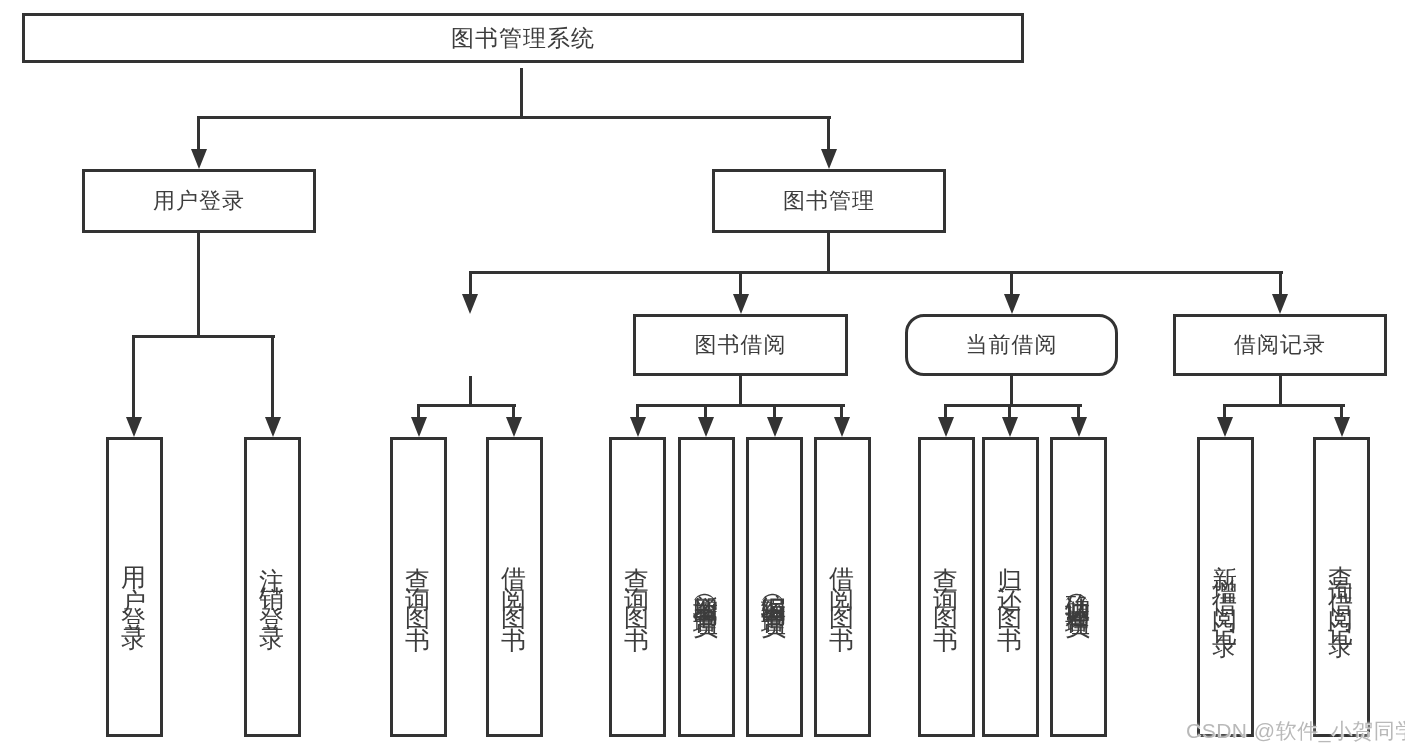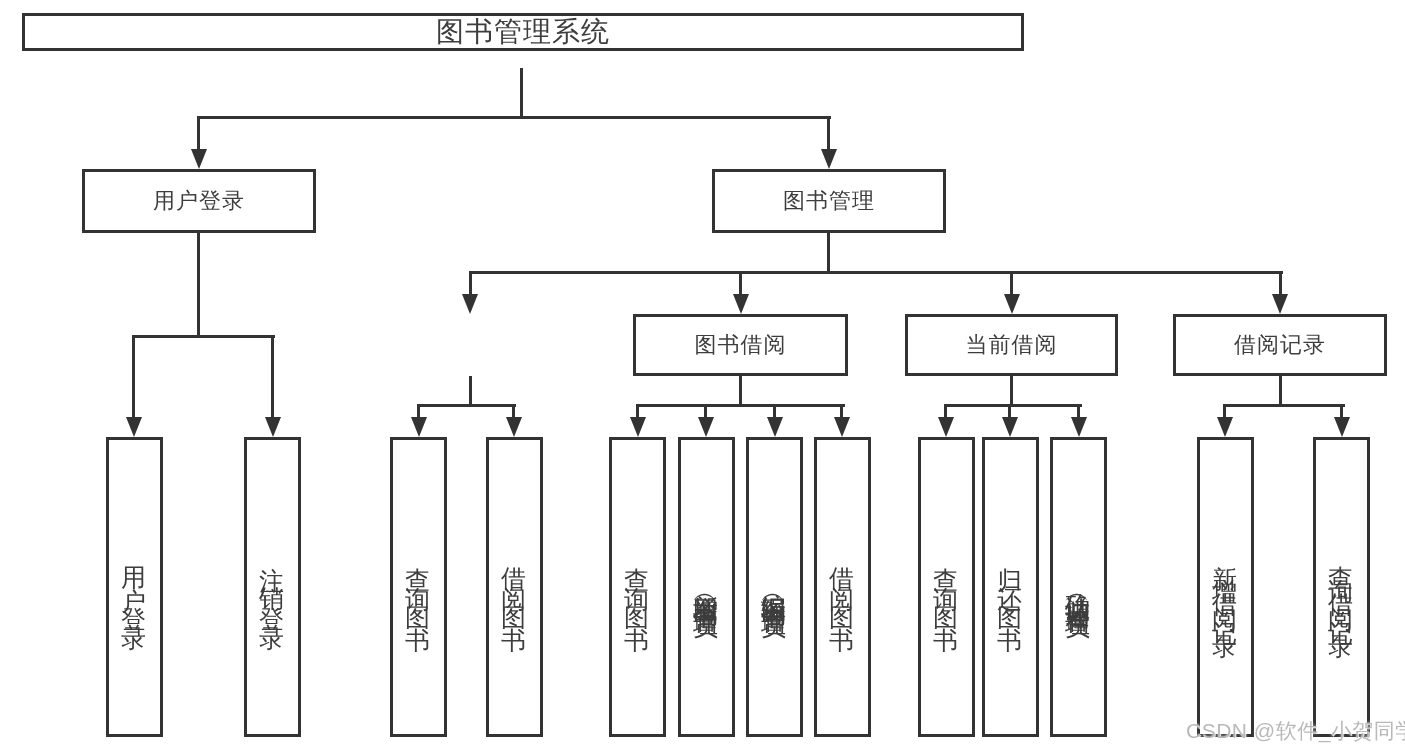--- a/index.html
+++ b/index.html
@@ -70,38 +70,38 @@
     text-shadow:0 0 3px rgba(255,255,255,0.95), 1px 1px 0 rgba(255,255,255,0.8);
     z-index:5;
     white-space:nowrap;
   }
 </style>
 </head>
 <body>
 
 <div id="canvas">
 
-  <div class="hbox" style="left:22px;top:13px;width:1002px;height:38px;font-size:28px;">
+  <div class="hbox" style="left:22px;top:13px;width:1002px;height:50px;font-size:23px;">
     <span>图书管理系统</span>
   </div>
 
   <div class="hbox" style="left:82px;top:169px;width:234px;height:64px;">
     <span>用户登录</span>
   </div>
 
   <div class="hbox" style="left:712px;top:169px;width:234px;height:64px;font-family:Liberation Mono, monospace;">
     <span>图书管理</span>
   </div>
 
 
   <div class="hbox" style="left:633px;top:314px;width:215px;height:62px;">
     <span>图书借阅</span>
   </div>
 
-  <div class="hbox" style="left:905px;top:314px;width:213px;height:62px;">
+  <div class="hbox" style="left:905px;top:314px;width:213px;height:62px;border-radius:19px;">
     <span>当前借阅</span>
   </div>
 
   <div class="hbox" style="left:1173px;top:314px;width:214px;height:62px;text-align:center;">
     <span>借阅记录</span>
   </div>
 
   <div class="vbox" style="left:106px;">
     <span class="vtext">用户登录</span>
   </div>

